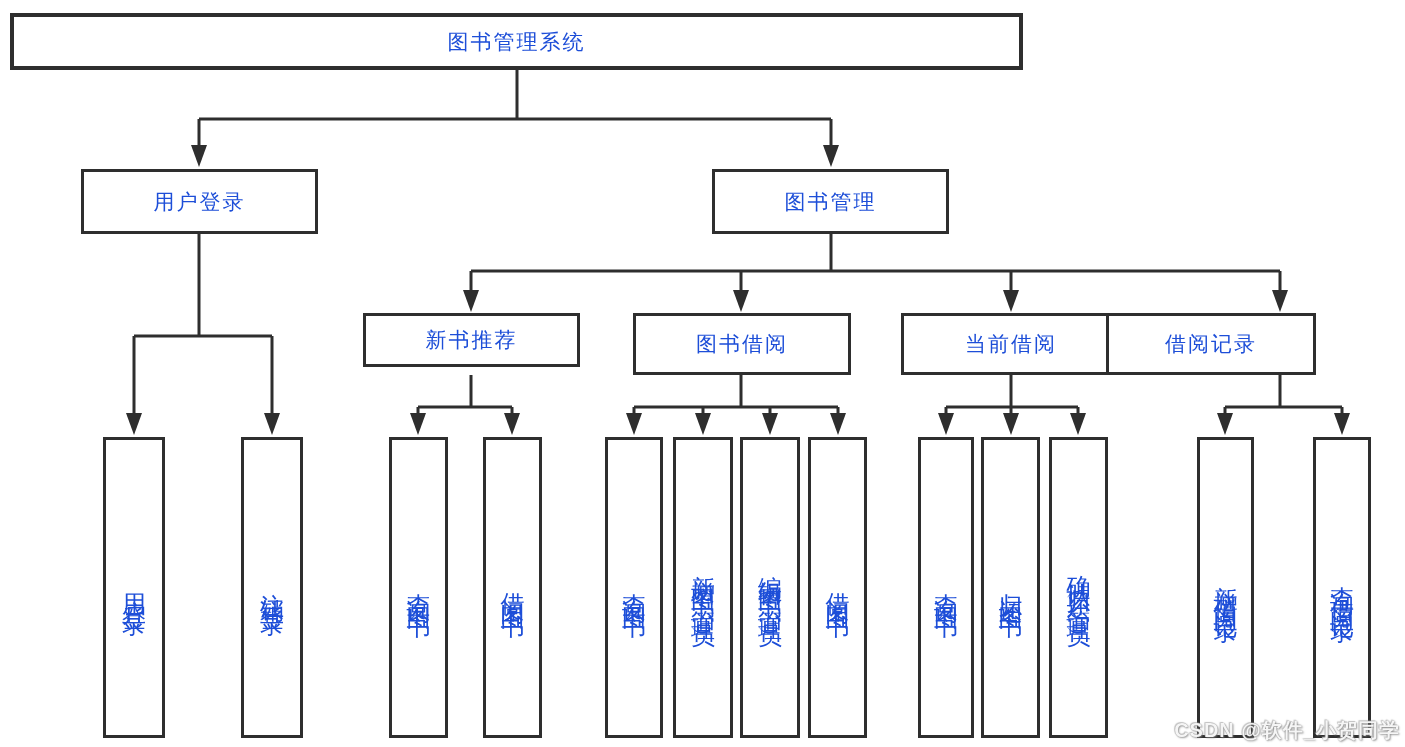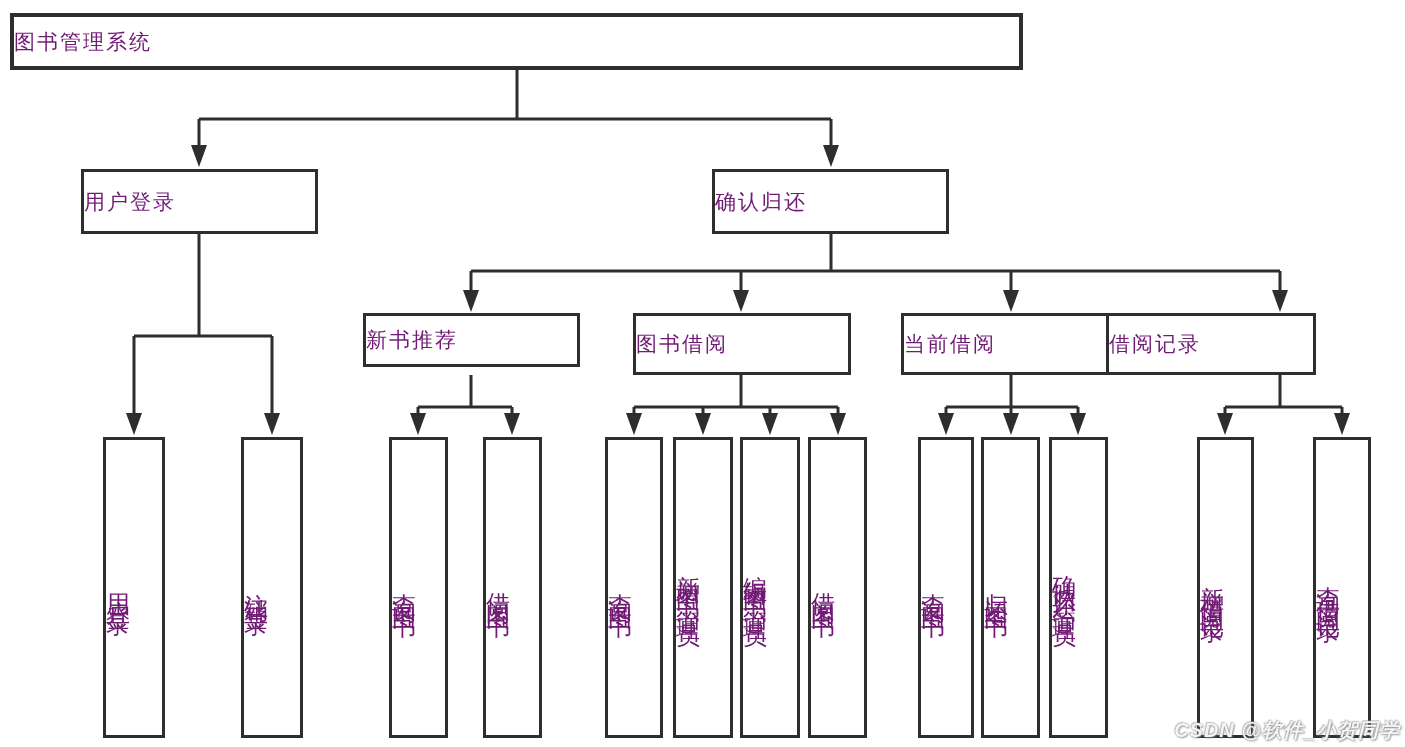--- a/index.html
+++ b/index.html
@@ -23,22 +23,22 @@
     height: 747px;
     pointer-events: none;
   }
   .box {
     position: absolute;
     box-sizing: border-box;
     background: #ffffff;
     border: 3px solid #2e2e2e;
     display: flex;
     align-items: center;
-    justify-content: flex-start;
-    color: #701a75;
+    justify-content: center;
+    color: #1d4ed8;
   }
   .box.root {
     border-width: 4px;
   }
   .h-label {
     font-size: 21px;
     font-weight: 500;
     letter-spacing: 2px;
     white-space: nowrap;
   }
@@ -57,21 +57,20 @@
     bottom: 3px;
     font-size: 20px;
     font-weight: 600;
     letter-spacing: 1px;
     color: rgba(255, 255, 255, 0.92);
     text-shadow:
       0 0 1px rgba(125, 125, 125, 0.95),
       1px 1px 2px rgba(125, 125, 125, 0.75),
       -1px -1px 1px rgba(160, 160, 160, 0.55);
     white-space: nowrap;
-    font-style: italic;
   }
 </style>
 </head>
 <body>
 
 <div class="canvas">
 
   <svg class="connectors" width="1405" height="747" viewBox="0 0 1405 747" xmlns="http://www.w3.org/2000/svg">
     <g stroke="#2e2e2e" stroke-width="3" fill="none">
       <path d="M517 70 V119 M199 119 H831 M199 119 V148 M831 119 V148"></path>
@@ -106,21 +105,21 @@
   </svg>
 
   <div class="box root" style="left:10px; top:13px; width:1013px; height:57px;">
     <span class="h-label">图书管理系统</span>
   </div>
 
   <div class="box" style="left:81px; top:169px; width:237px; height:65px;">
     <span class="h-label">用户登录</span>
   </div>
   <div class="box" style="left:712px; top:169px; width:237px; height:65px;">
-    <span class="h-label">确认归还</span>
+    <span class="h-label">图书管理</span>
   </div>
 
   <div class="box" style="left:363px; top:313px; width:217px; height:54px;">
     <span class="h-label">新书推荐</span>
   </div>
   <div class="box" style="left:633px; top:313px; width:218px; height:62px;">
     <span class="h-label">图书借阅</span>
   </div>
   <div class="box" style="left:901px; top:313px; width:220px; height:62px;">
     <span class="h-label">当前借阅</span>

